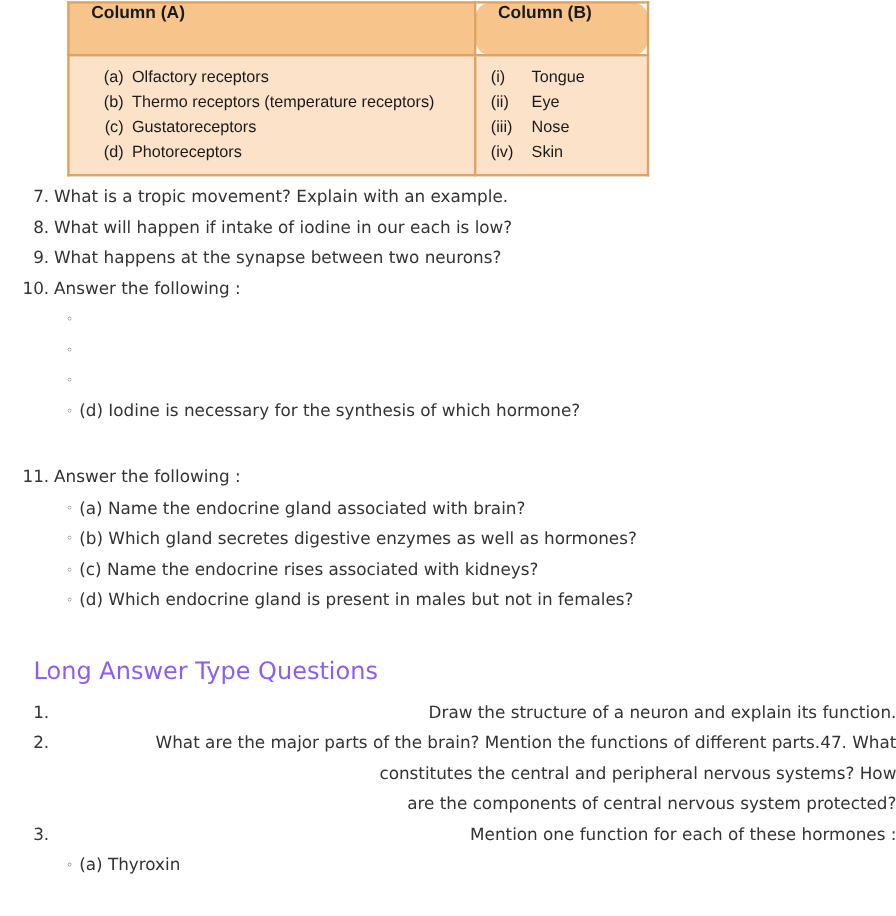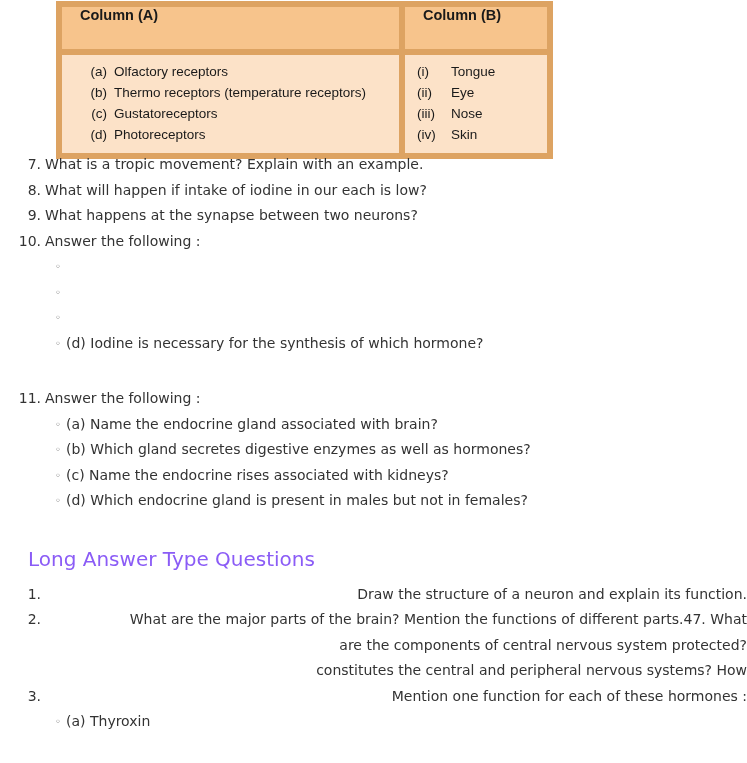--- a/index.html
+++ b/index.html
@@ -25,21 +25,21 @@
     width: 481px;
   }
   table.match-table {
     border-collapse: collapse;
     width: 481px;
     table-layout: fixed;
     border: 1px solid #dda362;
   }
   table.match-table th,
   table.match-table td {
-    border: 6px solid #14532d;
+    border: 2px solid #14532d;
     padding: 0;
     vertical-align: top;
   }
   table.match-table th {
     background: #f7c48c;
     height: 42px;
     font-size: 14.5px;
     font-weight: bold;
     color: #1a1a1a;
     text-align: left;
@@ -144,21 +144,21 @@
 </head>
 <body>
 
 <div class="match-table-wrap">
   <table class="match-table" style="border-color: rgb(221, 163, 98);">
     <thead>
       <tr>
         <th class="col-a" style="background: rgb(247, 196, 140); border-color: rgb(221, 163, 98);">
           <div class="th-inner">Column (A)</div>
         </th>
-        <th class="col-b" style="background: rgb(247, 196, 140); border-color: rgb(221, 163, 98);">
+        <th class="col-b" style="background: rgb(247, 196, 140); border-color: rgb(221, 163, 98); border-radius: 13px;">
           <div class="th-inner">Column (B)</div>
         </th>
       </tr>
     </thead>
     <tbody>
       <tr>
         <td class="col-a" style="background: rgb(252, 226, 200); border-color: rgb(221, 163, 98);">
           <div class="tbl-row">
             <span class="lbl">(a)</span>
             <span class="val">Olfactory receptors</span>
@@ -274,22 +274,22 @@
     <li class="qitem">
       <span class="num">1.</span>
       <span class="qtext">
         <span class="brk">Draw the structure of a neuron and explain its function.</span>
       </span>
     </li>
     <li class="qitem">
       <span class="num">2.</span>
       <span class="qtext">
         <span class="brk">What are the major parts of the brain? Mention the functions of different parts.47. What</span>
+        <span class="brk">constitutes the central and peripheral nervous systems? How</span>
         <span class="brk">are the components of central nervous system protected?</span>
-        <span class="brk">constitutes the central and peripheral nervous systems? How</span>
       </span>
     </li>
     <li class="qitem">
       <span class="num">3.</span>
       <span class="qtext">
         <span class="brk">Mention one function for each of these hormones :</span>
       </span>
     </li>
   </ol>
 

